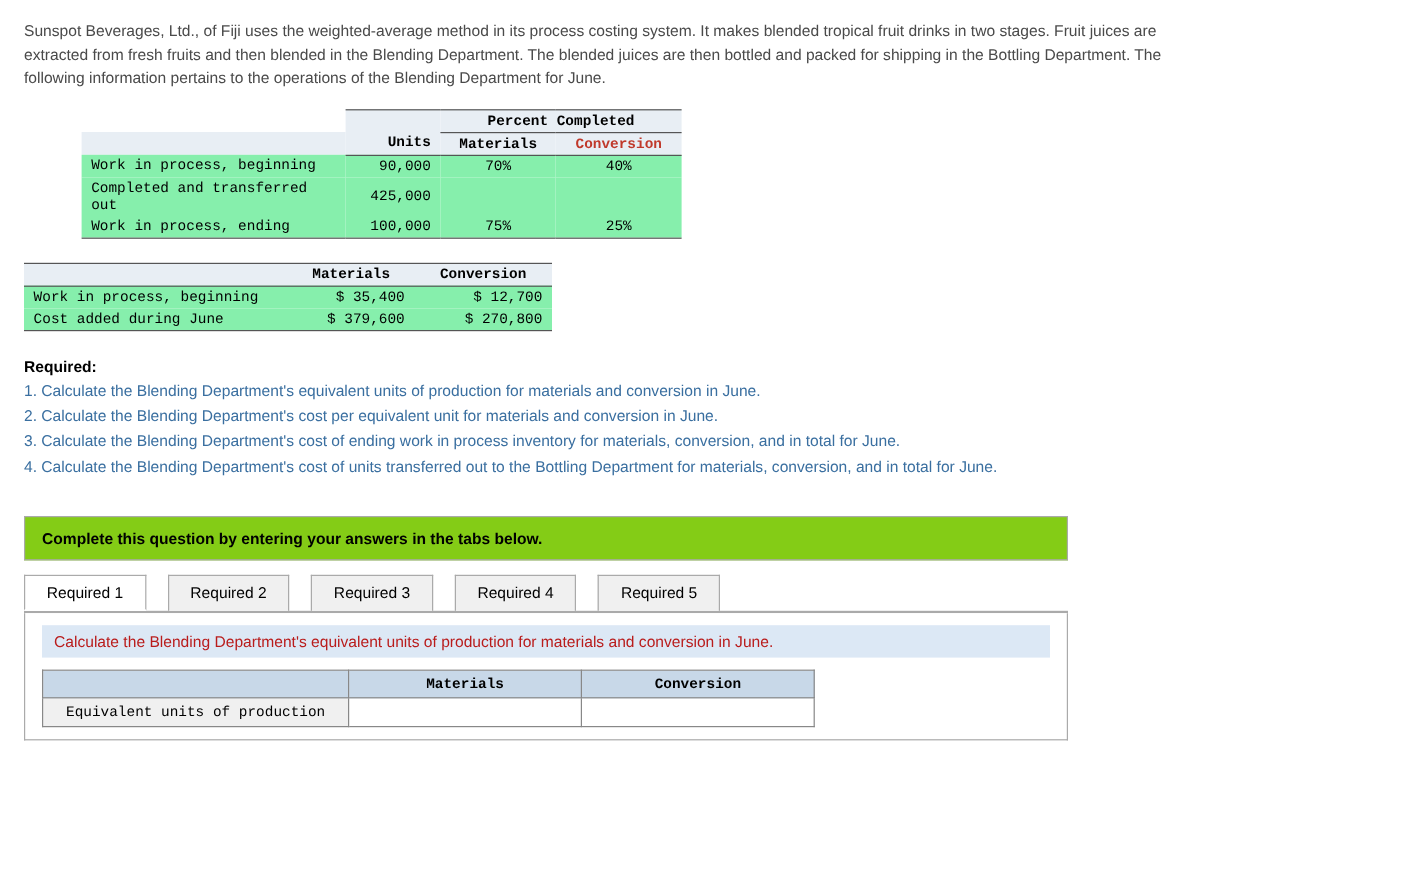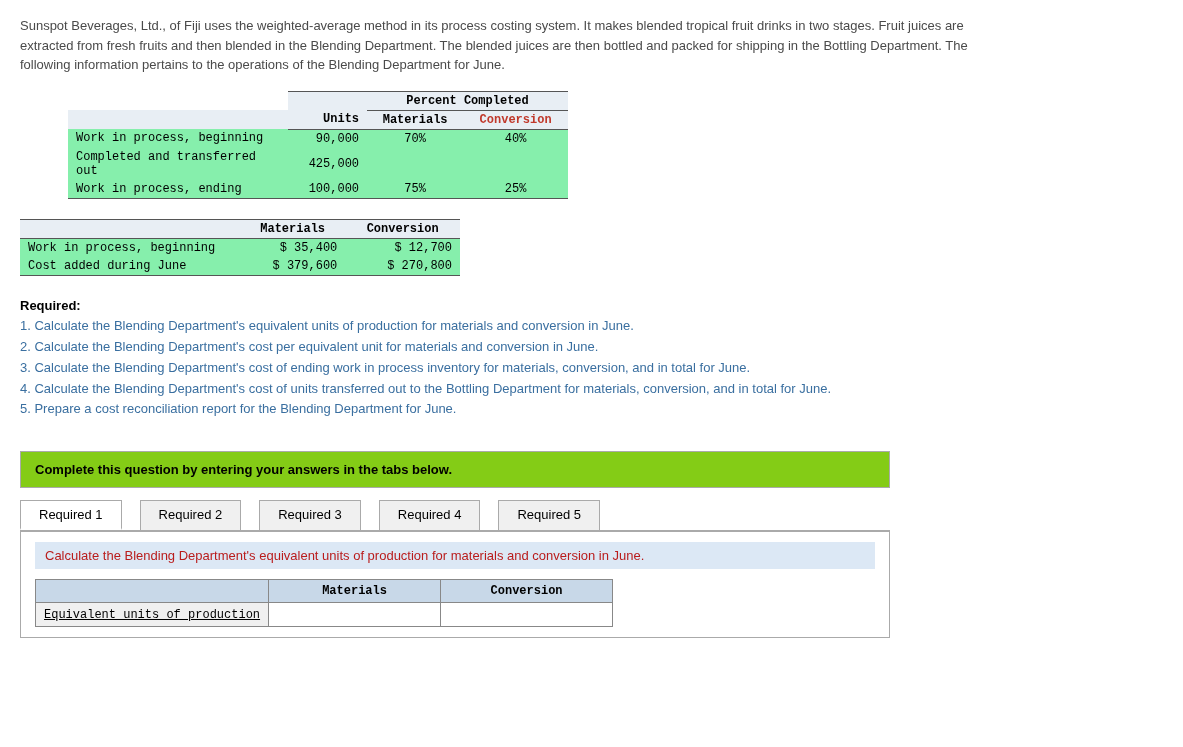--- a/index.html
+++ b/index.html
@@ -126,22 +126,21 @@
     .answer-table th {
       background: #c8d8e8;
       border: 1px solid #888;
       padding: 4px 12px;
       text-align: center;
       font-weight: bold;
       font-size: 12px;
     }
     .answer-table td {
       border: 1px solid #888;
-      padding: 4px 8px;
-      text-decoration: underline;
+      padding: 4px 19px;
     }
     .answer-table td:first-child {
       background: #f0f0f0;
       min-width: 180px;
     }
     .answer-table td.input-cell {
       background: #fff;
       min-width: 100px;
       height: 24px;
     }
@@ -225,21 +224,20 @@
   </table>
 </div>
 
 
 <div class="required-section">
   <p><span class="req-title">Required:</span></p>
   <p>1. Calculate the Blending Department's equivalent units of production for materials and conversion in June.</p>
   <p>2. Calculate the Blending Department's cost per equivalent unit for materials and conversion in June.</p>
   <p>3. Calculate the Blending Department's cost of ending work in process inventory for materials, conversion, and in total for June.</p>
   <p>4. Calculate the Blending Department's cost of units transferred out to the Bottling Department for materials, conversion, and in total for June.</p>
-  <p>5. Prepare a cost reconciliation report for the Blending Department for June.</p>
 </div>
 
 <br>
 
 
 <div class="complete-box">Complete this question by entering your answers in the tabs below.</div>
 
 
 <div class="tabs-row">
   <div class="tab active">Required 1</div>

